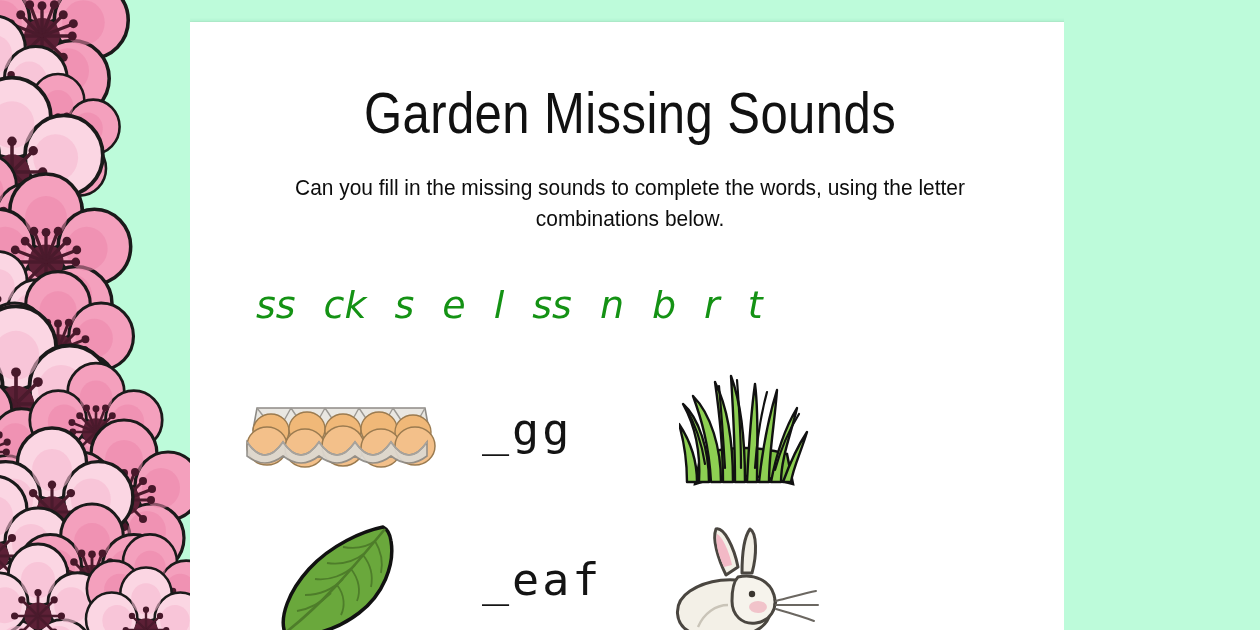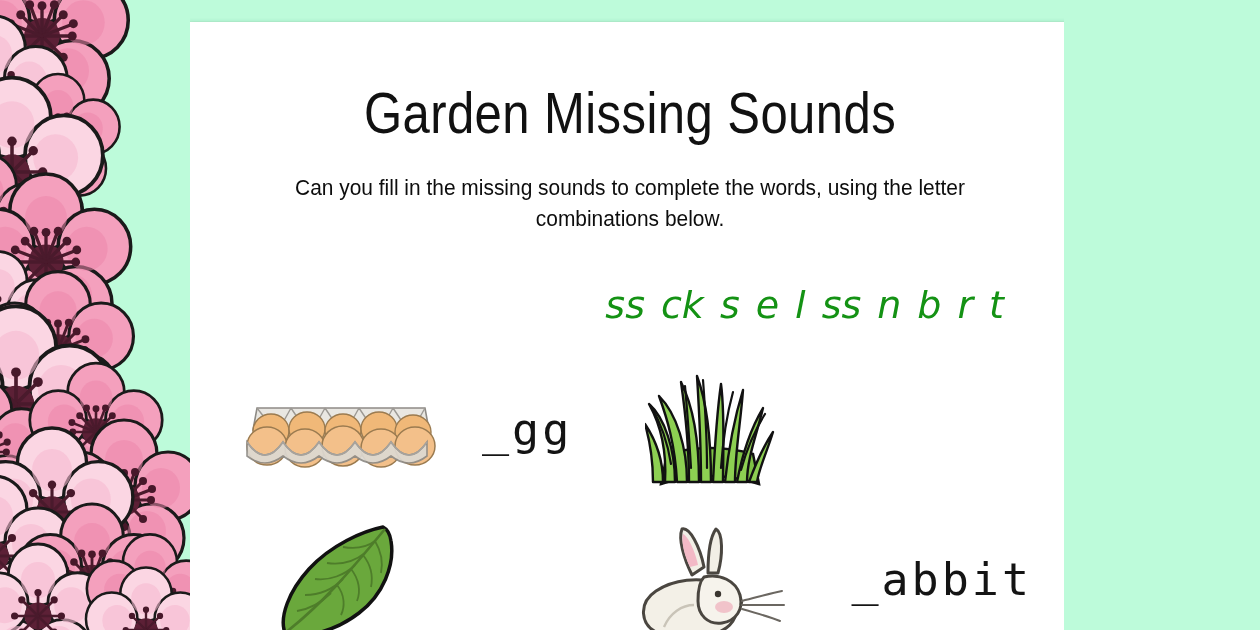--- a/index.html
+++ b/index.html
@@ -71,23 +71,23 @@
     font-size: 22.5px;
     line-height: 1.38;
     color: #0d0d0d;
     transform: scaleX(0.93);
     font-weight: 400;
   }
 
   
   #letter-bank {
     display: flex;
-    justify-content: flex-end;
+    justify-content: flex-start;
     align-items: baseline;
-    gap: 16px;
+    gap: 28px;
     margin-top: 52px;
     padding: 0 70px;
   }
   .letter-chip {
     font-family: "DejaVu Sans", sans-serif;
     font-style: italic;
     font-size: 38px;
     line-height: 1;
     color: #149214;
     letter-spacing: 0px;
@@ -383,20 +383,21 @@
               <path d="M84 44 C 74 54, 58 60, 44 58"></path>
               <path d="M72 58 C 62 68, 48 74, 34 74"></path>
               <path d="M60 72 C 50 82, 38 88, 26 90"></path>
               <path d="M104 20 C 110 30, 112 42, 110 52"></path>
               <path d="M92 34 C 100 44, 102 56, 100 66"></path>
               <path d="M80 48 C 88 58, 90 70, 86 80"></path>
               <path d="M66 64 C 74 74, 74 86, 70 94"></path>
             </g>
           </svg>
         </div>
+        <span class="word-text">_eaf</span>
       </div>
 
       <div class="word-row">
         <div class="word-pic">
           <svg width="160" height="118" viewBox="0 0 160 118" xmlns="http://www.w3.org/2000/svg">
 
             <path d="M62 54 C 54 38, 48 18, 52 8 C 60 6, 70 26, 74 46 Z" fill="#f2efe6" stroke="#4a4640" stroke-width="3" stroke-linejoin="round"></path>
             <path d="M60 46 C 54 34, 51 20, 53 13 C 58 15, 65 30, 68 44 Z" fill="#f3b9c6"></path>
             <path d="M78 52 C 78 34, 80 16, 86 8 C 93 12, 93 34, 88 52 Z" fill="#f2efe6" stroke="#4a4640" stroke-width="3" stroke-linejoin="round"></path>
 
@@ -421,18 +422,17 @@
 
             <g stroke="#6b6761" stroke-width="2" fill="none" stroke-linecap="round">
               <path d="M112 80 C 128 76, 142 72, 152 70"></path>
               <path d="M112 84 C 128 84, 142 84, 154 84"></path>
               <path d="M112 88 C 126 92, 140 96, 150 100"></path>
             </g>
 
             <path d="M34 106 C 40 92, 52 84, 64 84" fill="none" stroke="#c9c4b8" stroke-width="2.4"></path>
           </svg>
         </div>
-        <span class="word-text">_abbit</span>
       </div>
 
     </div>
   </div>
 </div>
 
 </body></html>

